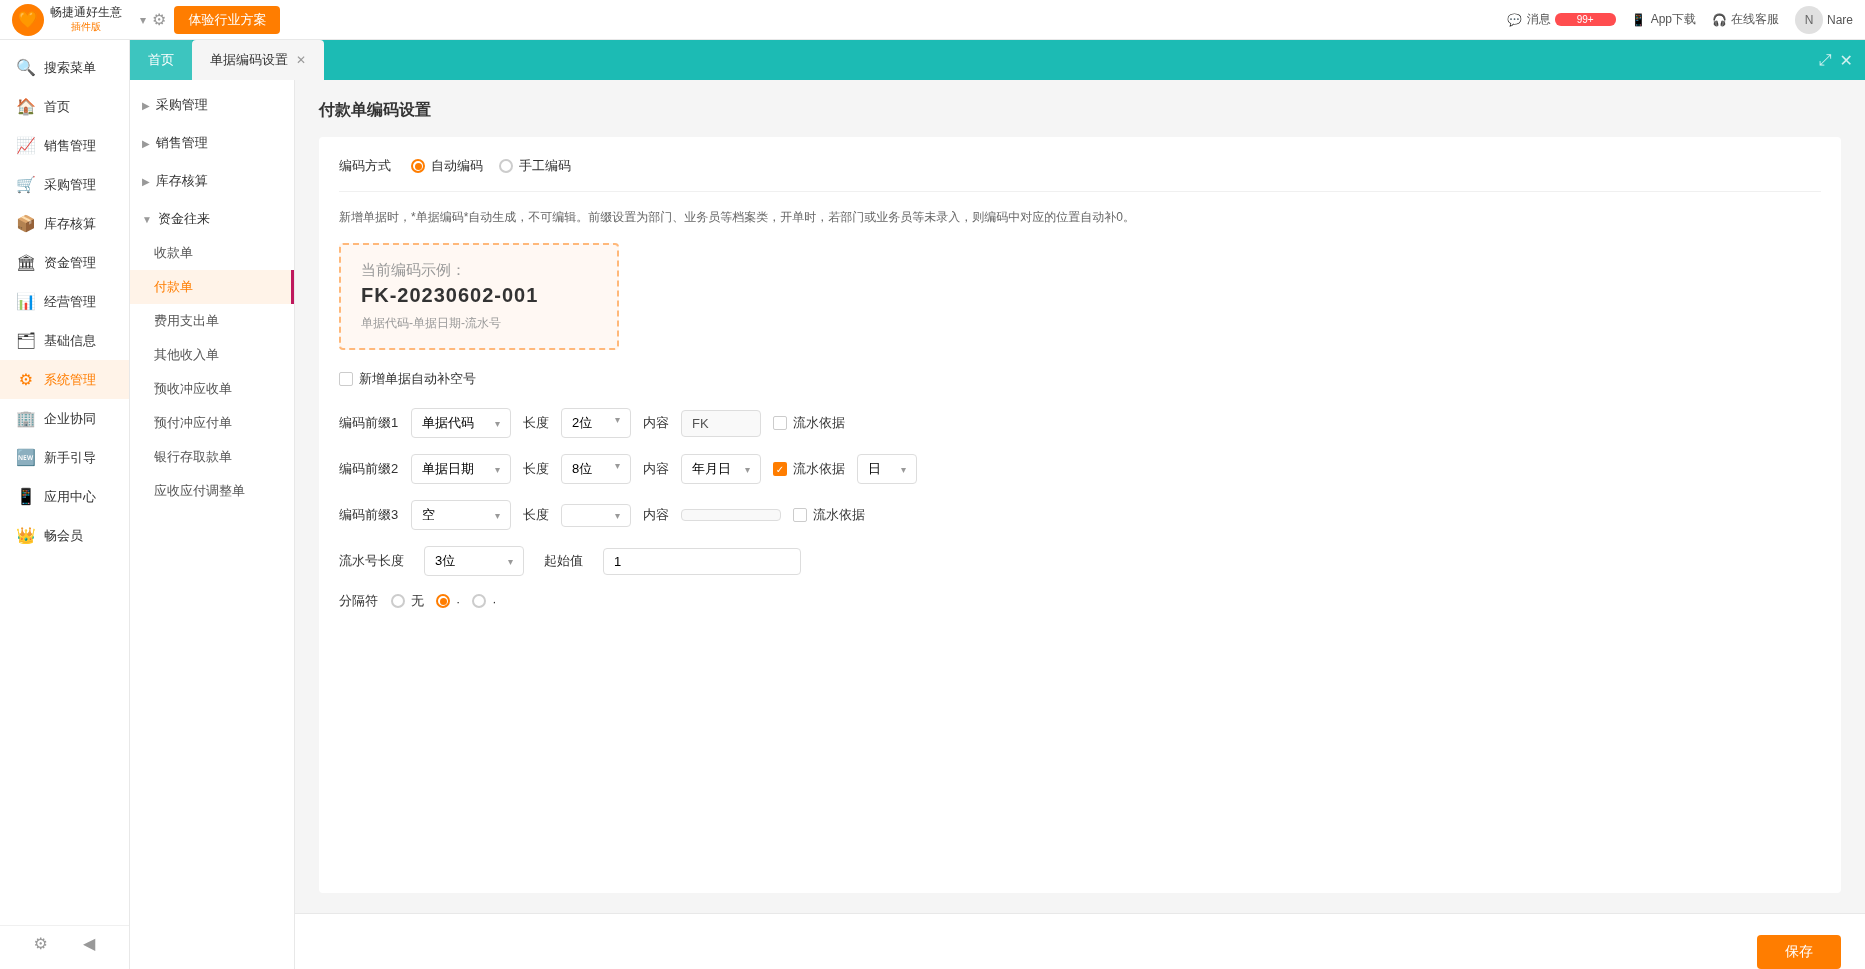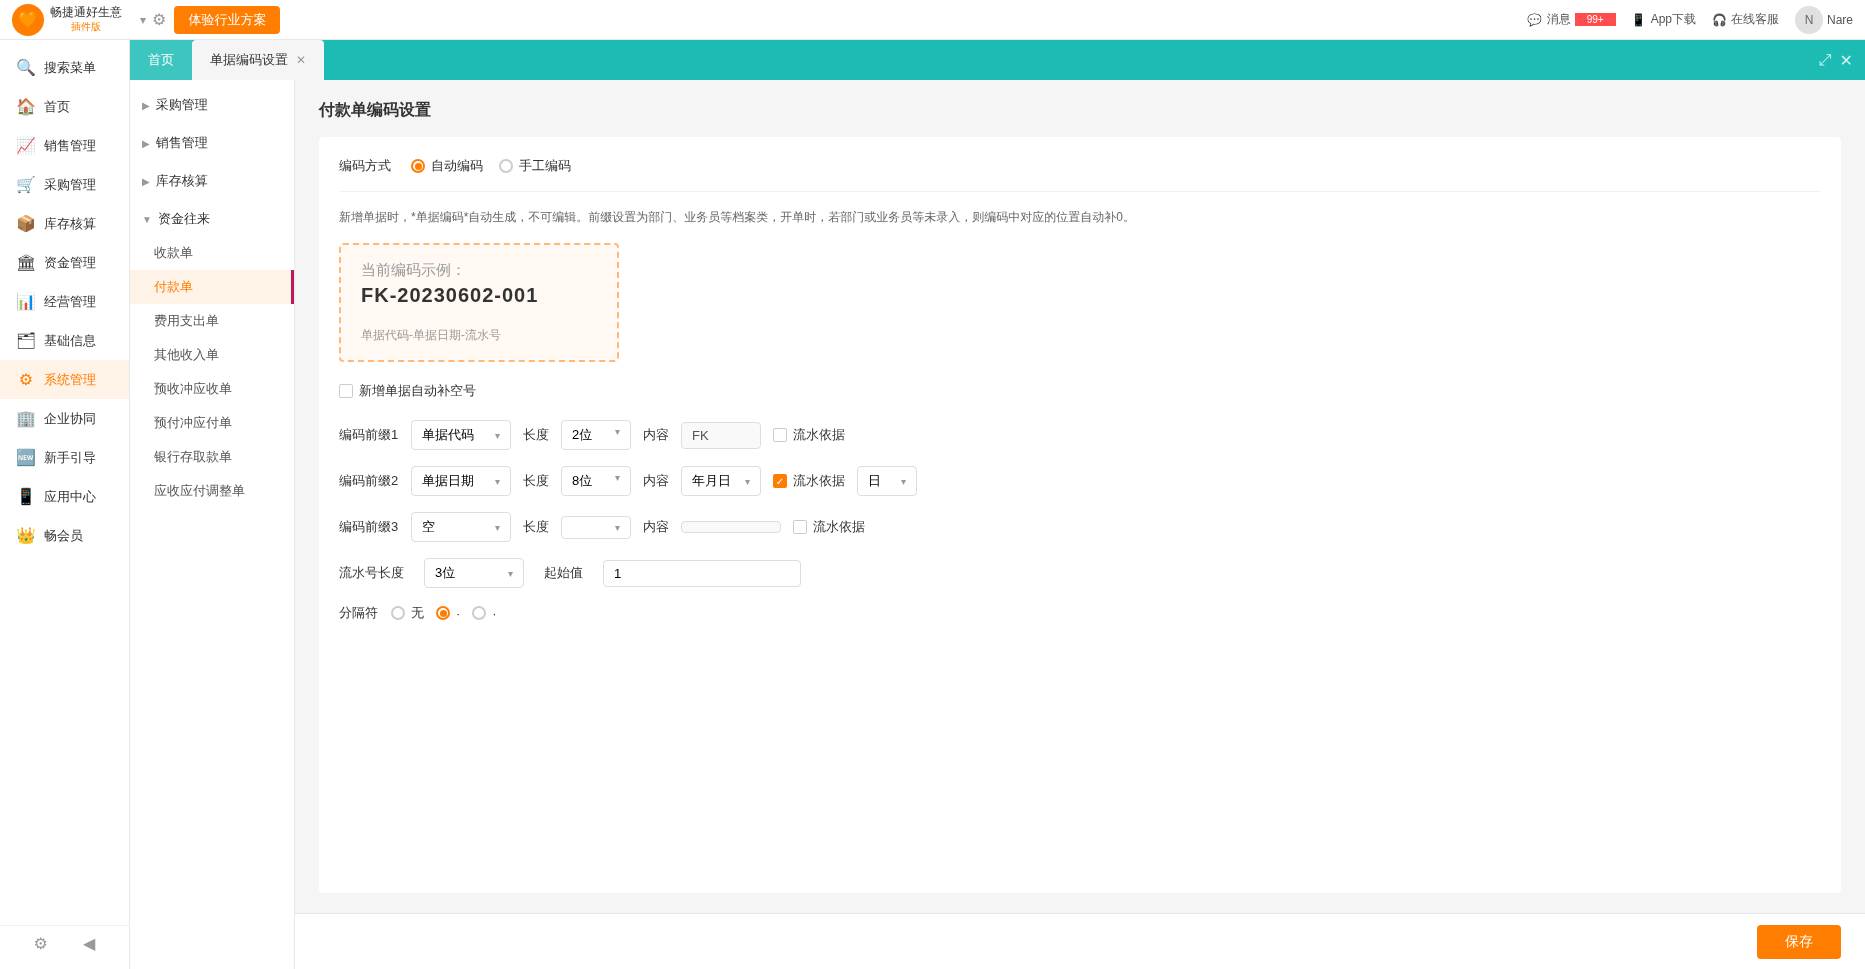--- a/index.html
+++ b/index.html
@@ -34,21 +34,21 @@
     .topbar-nav { display: flex; align-items: center; gap: 6px; }
     .topbar-spacer { flex: 1; }
     .topbar-try-btn {
       background: #ff7d00; color: white; border: none; border-radius: 4px;
       padding: 5px 14px; font-size: 13px; cursor: pointer;
     }
     .topbar-right { display: flex; align-items: center; gap: 16px; color: #555; font-size: 12px; }
     .topbar-right-item { display: flex; align-items: center; gap: 4px; cursor: pointer; }
     .badge {
       background: #ff4d4f; color: white; font-size: 10px;
-      border-radius: 0; padding: 1px 12px; min-width: 18px; text-align: center;
+      border-radius: 6px; padding: 1px 22px; min-width: 18px; text-align: center;
     }
     .user-avatar {
       width: 28px; height: 28px; border-radius: 50%;
       background: #e0e0e0; display: flex; align-items: center; justify-content: center;
       font-size: 12px; color: #666;
     }
 
     
     .layout {
       display: flex;
@@ -233,21 +233,21 @@
       margin-bottom: 20px;
       min-width: 280px;
     }
     .code-preview-label { font-size: 15px; color: #999; margin-bottom: 4px; }
     .code-preview-value {
       font-size: 20px;
       font-weight: bold;
       color: #333;
       letter-spacing: 1px;
     }
-    .code-preview-sub { font-size: 12px; color: #999; margin-top: 20px; }
+    .code-preview-sub { font-size: 12px; color: #999; margin-top: 8px; }
 
     
     .checkbox-row {
       display: flex; align-items: center; gap: 6px;
       margin-bottom: 20px;
       font-size: 13px; color: #333;
     }
     .checkbox-box {
       width: 14px; height: 14px;
       border: 1px solid #ccc;
@@ -333,21 +333,21 @@
       margin-bottom: 20px;
     }
     .sep-label { font-size: 13px; color: #333; min-width: 40px; }
 
     
     .bottom-bar {
       height: 56px;
       background: #fff;
       border-top: 1px solid #e8e8e8;
       display: flex;
-      align-items: center;
+      align-items: flex-end;
       justify-content: flex-end;
       padding: 0 24px;
     }
     .save-btn {
       background: #ff7d00;
       color: white;
       border: none;
       border-radius: 4px;
       padding: 8px 28px;
       font-size: 14px;

